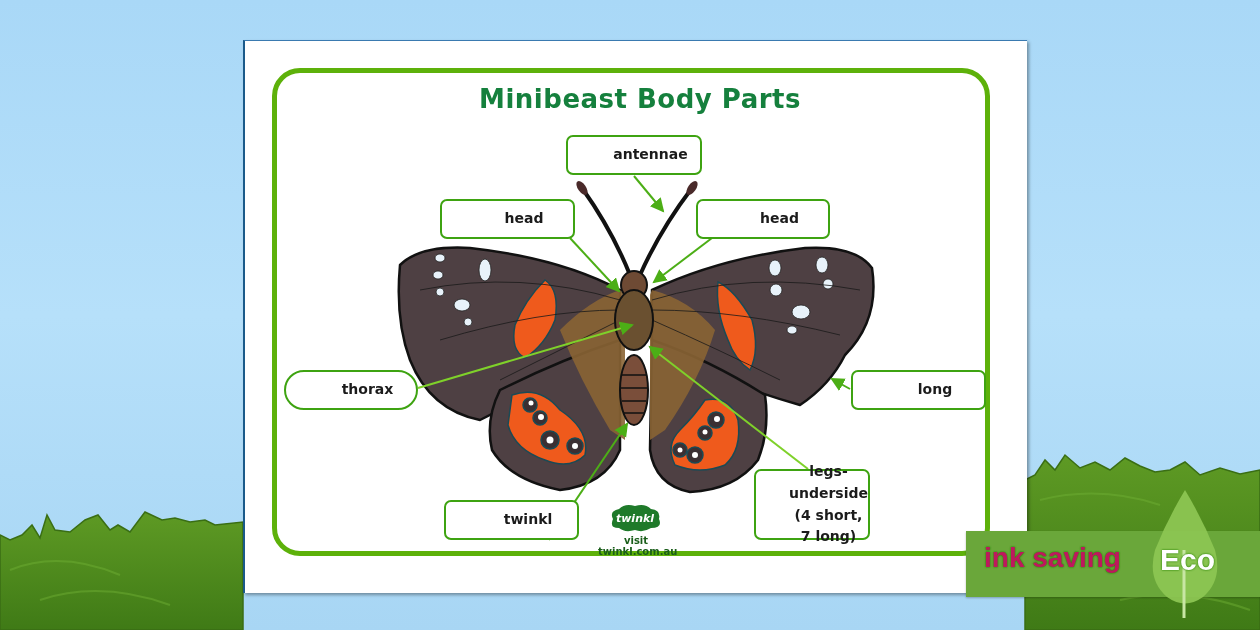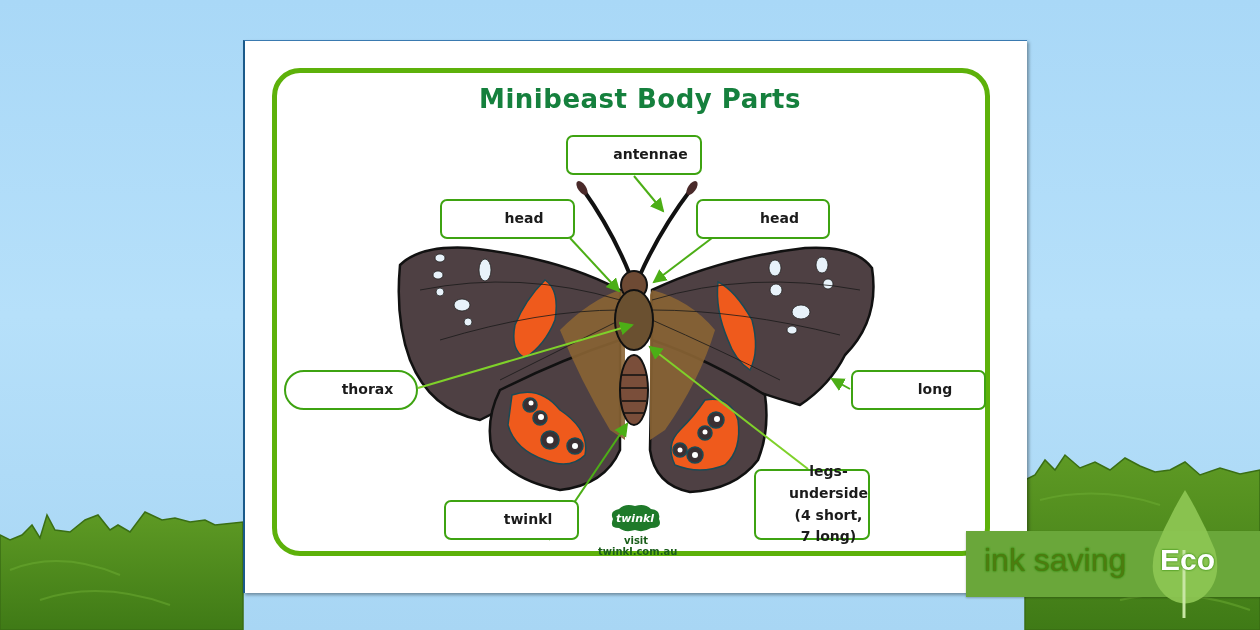--- a/index.html
+++ b/index.html
@@ -39,22 +39,23 @@
   .logo-url {
     position: absolute; left: 598px; top: 535px; width: 76px; text-align: center;
     font-size: 10px; font-weight: bold; color: #1a5e1a;
   }
   .eco-bar {
     position: absolute; left: 966px; top: 531px; width: 294px; height: 66px;
     background: #6aa73a; box-shadow: 0 1px 2px rgba(0,0,0,0.25);
   }
   .eco-text {
     position: absolute; left: 984px; top: 542px;
-    font-size: 32px; color: #4d7c0f; font-family: "Liberation Sans", sans-serif;
+    font-size: 28px; color: #be185d; font-family: "Liberation Sans", sans-serif;
     text-shadow: 0 0 2px #2f8a0c, 0 0 2px #2f8a0c;
+    font-weight: bold;
   }
   .eco-drop { position: absolute; left: 1145px; top: 450px; width: 80px; height: 180px; }
   .eco-word {
     position: absolute; left: 1160px; top: 543px;
     font-size: 30px; font-weight: bold; color: #ffffff; font-family: Liberation Sans, sans-serif;
     text-shadow: 0 0 2px #3b8f12, 0 0 2px #3b8f12;
   }
 </style>
 </head>
 <body>

